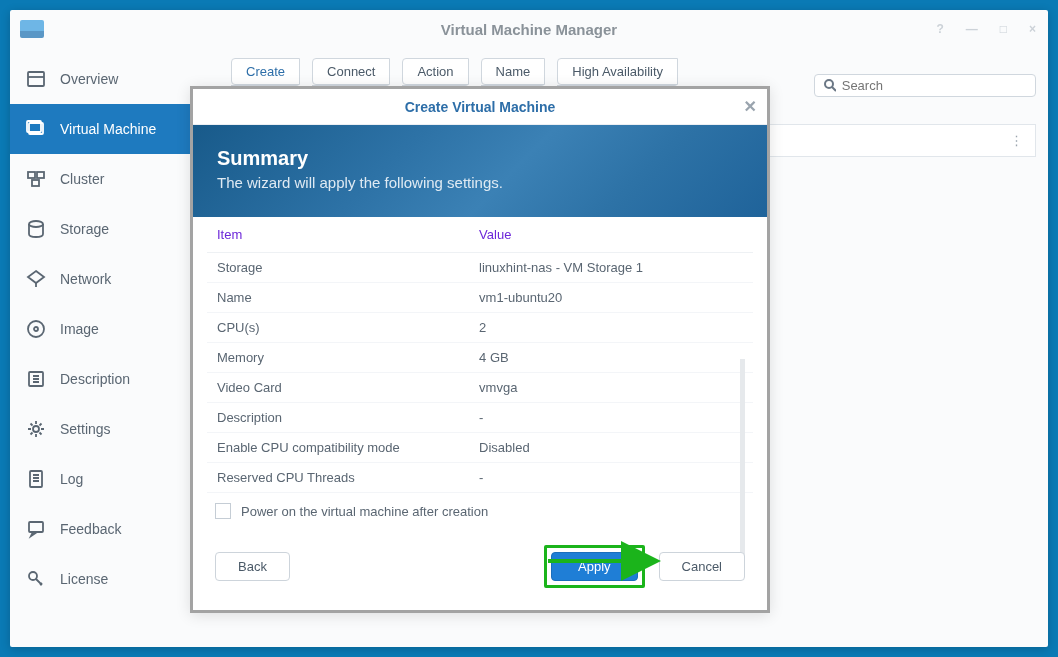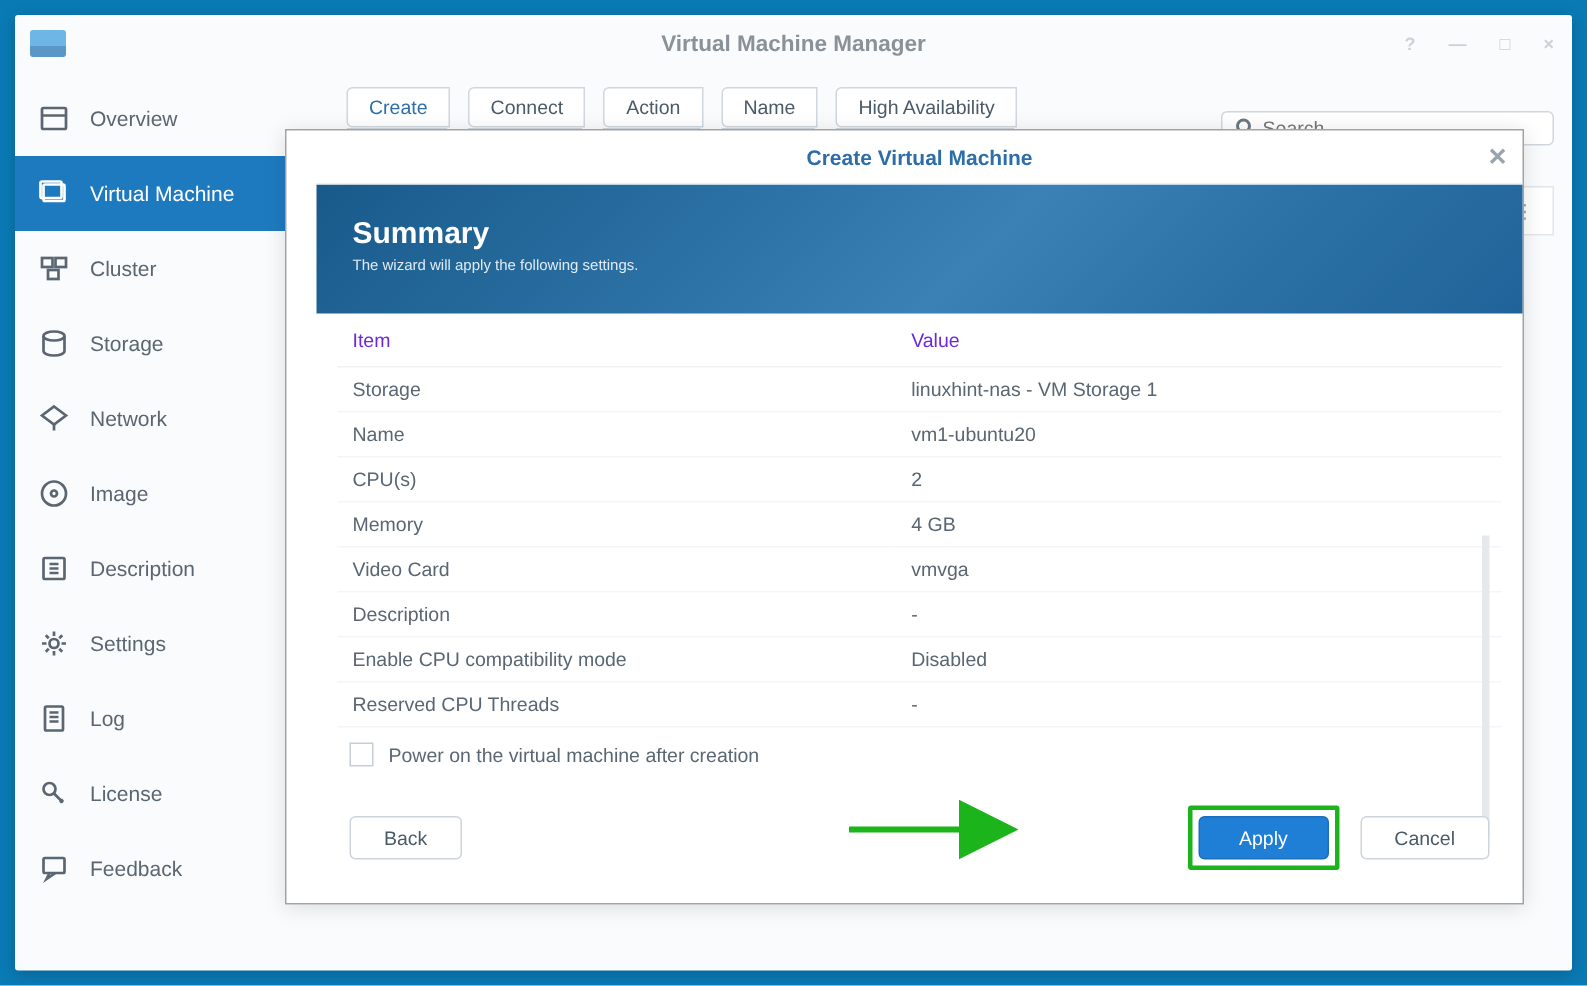--- a/index.html
+++ b/index.html
@@ -22,26 +22,26 @@
   .tbtn.create { color: #2d6ea8; }
   .btn-group .tbtn { border-radius: 4px 0 0 4px; }
   .btn-group .caret { border: 1px solid #d0d7de; border-left: none; background: #fff; border-radius: 0 4px 4px 0; padding: 5px 7px; color: #8a9299; cursor: pointer;}
   .searchbox { margin-left: auto; display: flex; align-items: center; border: 1px solid #d0d7de; border-radius: 4px; background: #fff; padding: 3px 8px; width: 222px;}
   .searchbox svg { width: 14px; height: 14px; stroke: #6b7785; fill:none; stroke-width:2;}
   .searchbox input { border: none; outline: none; font-size: 13px; margin-left: 6px; width: 100%; }
   .table-header { border: 1px solid #e1e6eb; background: #fff; padding: 8px 12px; color: #5a6672; font-size: 13px; display: flex; justify-content: space-between; align-items:center;}
   .table-header .vdots { color: #9aa4ae;}
 
   
-  .modal { position: absolute; left: 180px; top: 76px; width: 826px; background: #fff; border: 1px solid #a3a3a3; box-shadow: 0 2px 14px rgba(0,0,0,0.12); z-index: 10; padding-left: 20px; }
+  .modal { position: absolute; left: 180px; top: 76px; width: 580px; background: #fff; border: 3px solid #a3a3a3; box-shadow: 0 2px 14px rgba(0,0,0,0.12); z-index: 10; }
   .modal-header { height: 36px; display: flex; align-items: center; justify-content: center; color: #2d6ea8; font-weight: 600; font-size: 14px; position: relative; border-bottom: 1px solid #eceff3;}
   .modal-header .close { position: absolute; right: 10px; color: #9aa4ae; font-size: 16px; cursor: pointer;}
   .modal-banner { background: linear-gradient(135deg, #185a8a 0%, #2d72a6 35%, #3b81b5 55%, #2d72a6 75%, #1f639a 100%); color: #fff; padding: 22px 24px 26px; }
   .modal-banner h2 { font-size: 20px; font-weight: 700; margin-bottom: 4px;}
-  .modal-banner p { font-size: 10px; color: #dfeaf3; }
+  .modal-banner p { font-size: 15px; color: #dfeaf3; }
   .summary-table { padding: 0 14px; }
   .summary-table table { width: 100%; border-collapse: collapse; font-size: 13px; }
   .summary-table th { text-align: left; color: #6d28d9; font-weight: 400; padding: 10px 10px; border-bottom: 1px solid #eef1f4;}
   .summary-table td { color: #5a6672; padding: 7px 10px; border-bottom: 1px solid #f3f5f8;}
   .summary-table .scrollhint { position: absolute; right: 22px; top: 270px; width: 5px; height: 200px; background: #e6e9ec;}
   .checkbox-row { display: flex; align-items: center; gap: 10px; padding: 10px 22px 14px; color: #5a6672; font-size: 13px;}
   .checkbox-row .cb { width: 16px; height: 16px; border: 1px solid #c5cdd5; background: #fff; }
   .modal-footer { padding: 12px 22px 22px; display: flex; align-items: center; position: relative;}
   .footer-btn { background: #fff; border: 1px solid #cdd4db; color: #4b5a68; font-size: 13px; padding: 6px 22px; border-radius: 4px; cursor: pointer;}
   .footer-btn.back { }
@@ -127,31 +127,31 @@
       </div>
       <div class="sidebar-item">
         <svg>
             <rect x="4" y="2" width="12" height="16" rx="1"></rect>
             <path d="M7 6h6M7 9h6M7 12h6"></path>
           </svg>
         <span>Log</span>
       </div>
       <div class="sidebar-item">
         <svg>
+            <rect x="3" y="3" width="14" height="10" rx="1"></rect>
+            <path d="M7 13l-2 4 6-4"></path>
+          </svg>
+        <span>Feedback</span>
+      </div>
+      <div class="sidebar-item">
+        <svg>
             <circle cx="7" cy="7" r="4"></circle>
             <path d="M10 10l6 6M14 16l2-2"></path>
           </svg>
         <span>License</span>
-      </div>
-      <div class="sidebar-item">
-        <svg>
-            <rect x="3" y="3" width="14" height="10" rx="1"></rect>
-            <path d="M7 13l-2 4 6-4"></path>
-          </svg>
-        <span>Feedback</span>
       </div>
     </div>
 
     <div class="content">
       <div class="toolbar">
         <div class="btn-group">
           <button class="tbtn create">Create</button>
           <button class="caret">▾</button>
         </div>
         <div class="btn-group">

